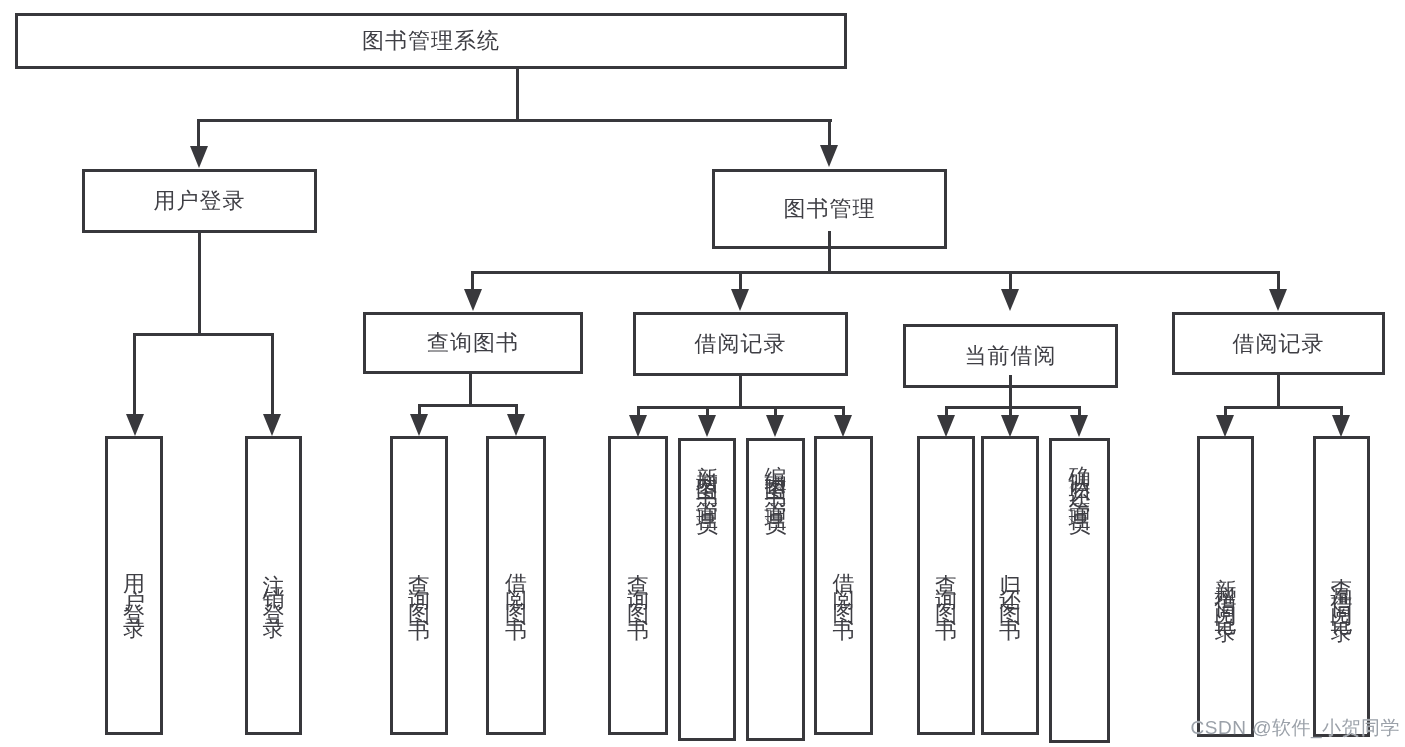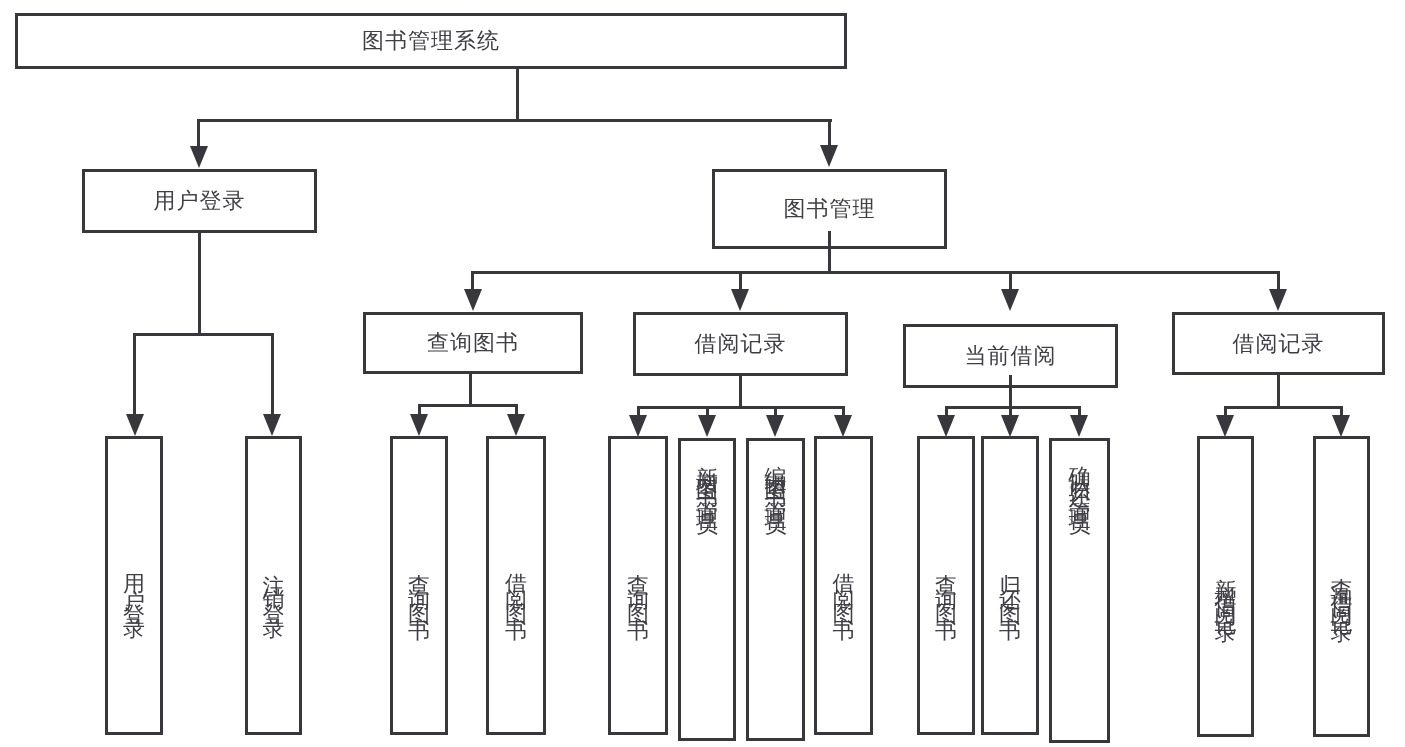--- a/index.html
+++ b/index.html
@@ -186,14 +186,15 @@
     <span class="vtext">确认归还（管理员）</span>
   </div>
 
   <div class="box leaf v6" style="left:1197px;top:436px;width:57px;height:301px;">
     <span class="vtext">新增借阅记录</span>
   </div>
   <div class="box leaf v6" style="left:1313px;top:436px;width:57px;height:301px;">
     <span class="vtext">查询借阅记录</span>
   </div>
 
+  <div class="watermark">CSDN @软件_小贺同学</div>
 
 </div>
 
 </body></html>

